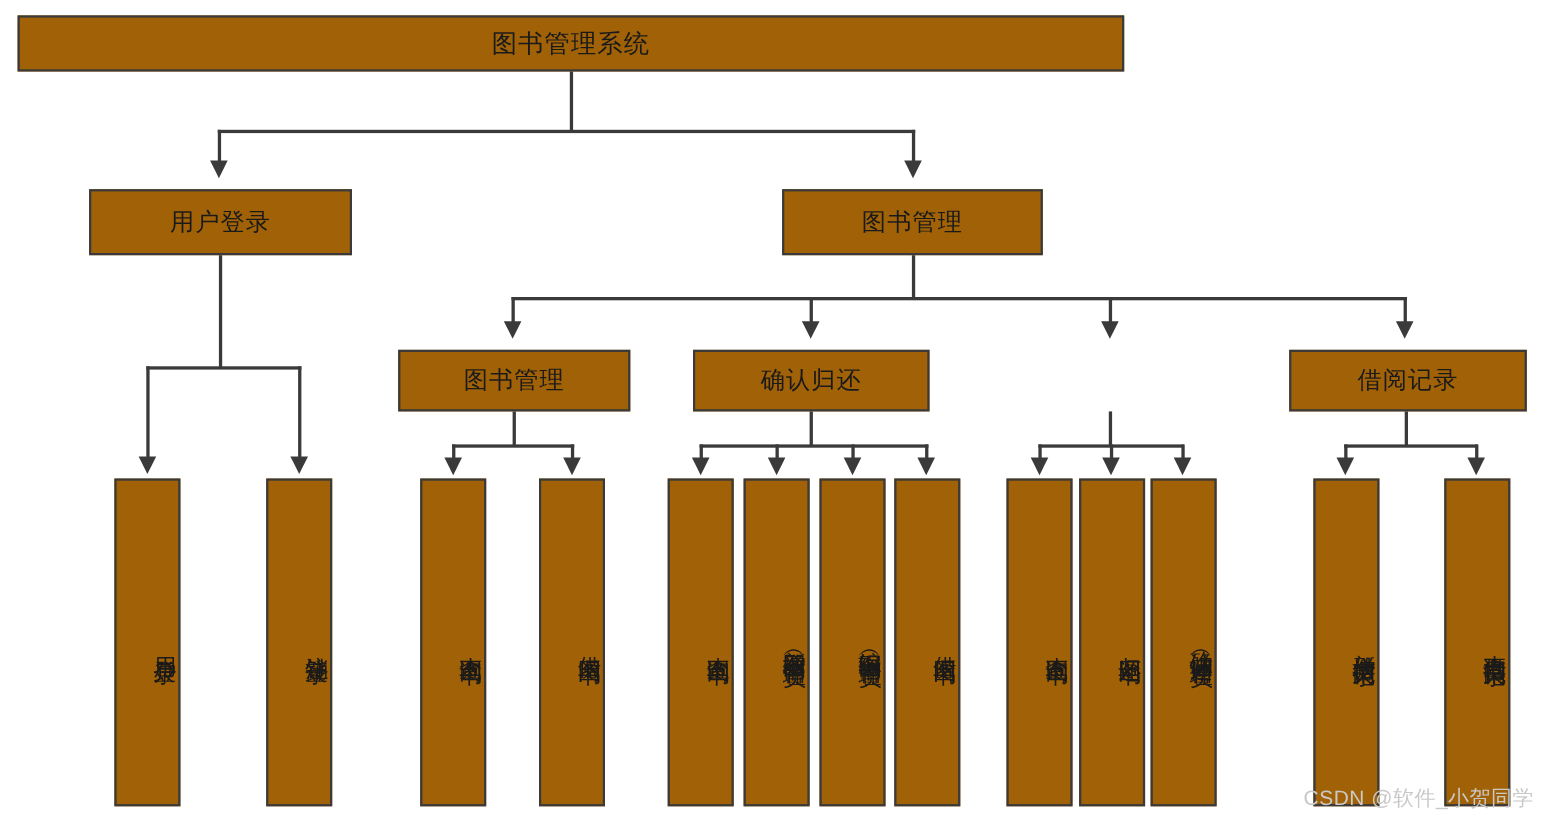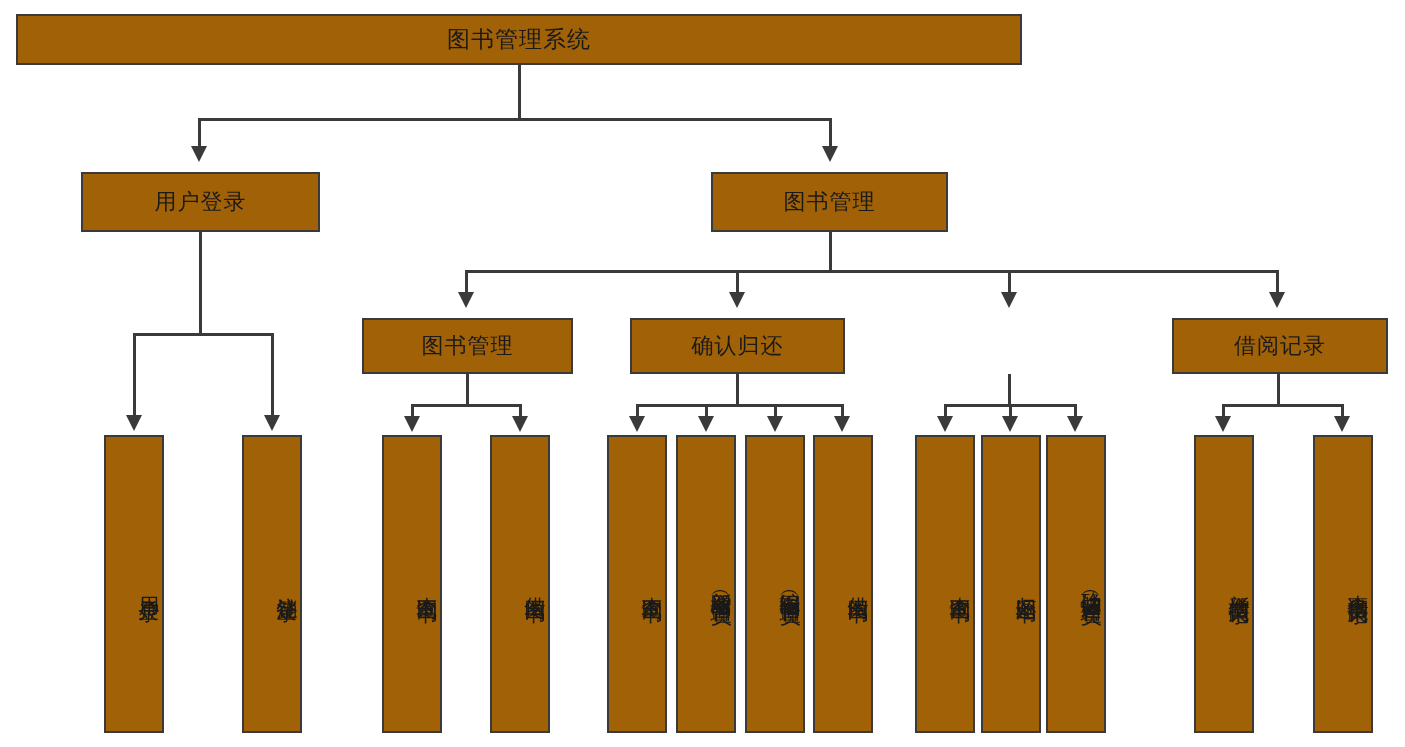--- a/index.html
+++ b/index.html
@@ -194,14 +194,15 @@
     <span>确认归还（管理员）</span>
   </div>
 
   <div class="node vert" style="left:1194px; top:435px; width:60px; height:298px;">
     <span>新增借阅记录</span>
   </div>
   <div class="node vert" style="left:1313px; top:435px; width:60px; height:298px;">
     <span>查询借阅记录</span>
   </div>
 
+  <div class="watermark" style="left:1185px; top:713px;">CSDN @软件_小贺同学</div>
 
 </div>
 
 </body></html>

